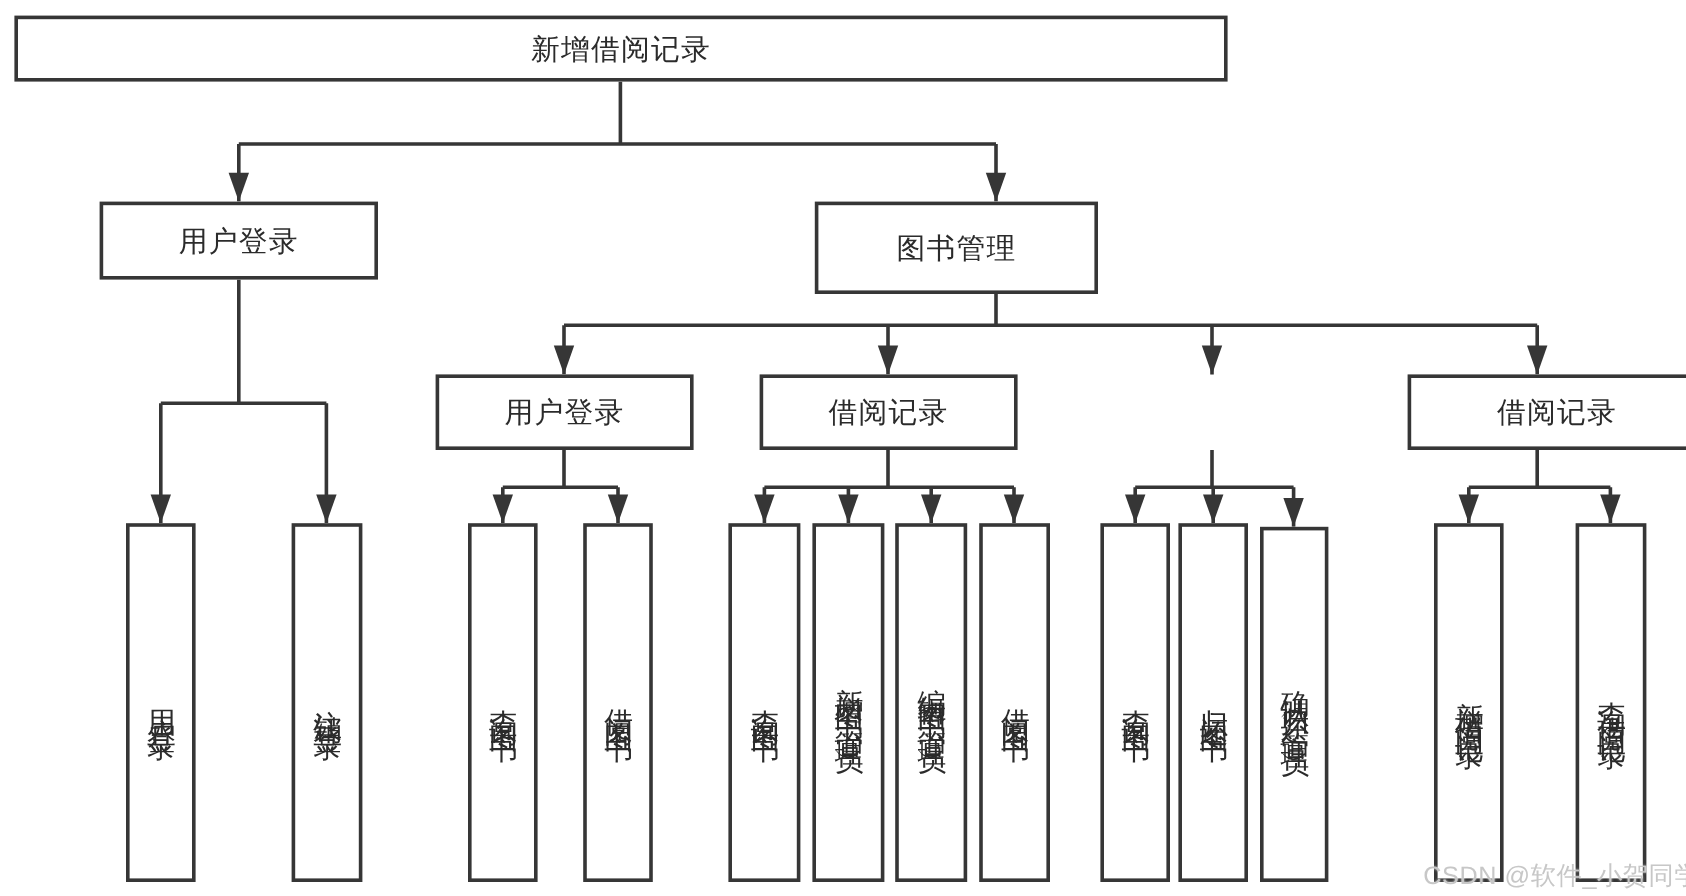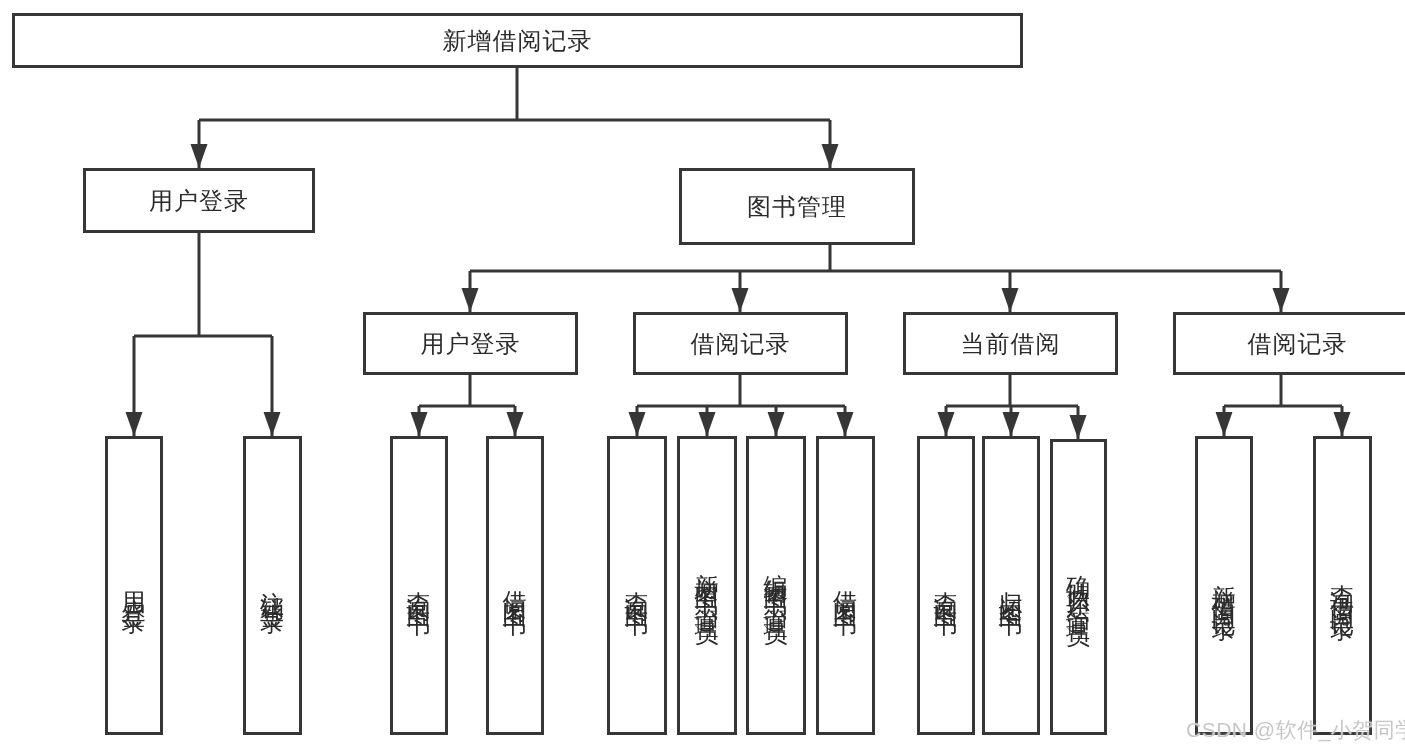--- a/index.html
+++ b/index.html
@@ -130,21 +130,20 @@
     <polygon points="1333.5,412 1350.5,412 1342,436"></polygon>
   </svg>
 
   <div class="hbox n-root">新增借阅记录</div>
 
   <div class="hbox n-userlogin">用户登录</div>
   <div class="hbox n-bookmgmt">图书管理</div>
 
   <div class="hbox n-l3 n-newbook">用户登录</div>
   <div class="hbox n-l3 n-borrow">借阅记录</div>
-  <div class="hbox n-l3 n-current">当前借阅</div>
   <div class="hbox n-l3 n-records">借阅记录</div>
 
   <div class="vbox leaf lf-1a">
     <span>用户登录</span>
   </div>
   <div class="vbox leaf lf-1b">
     <span>注销登录</span>
   </div>
 
   <div class="vbox leaf lf-2a">

